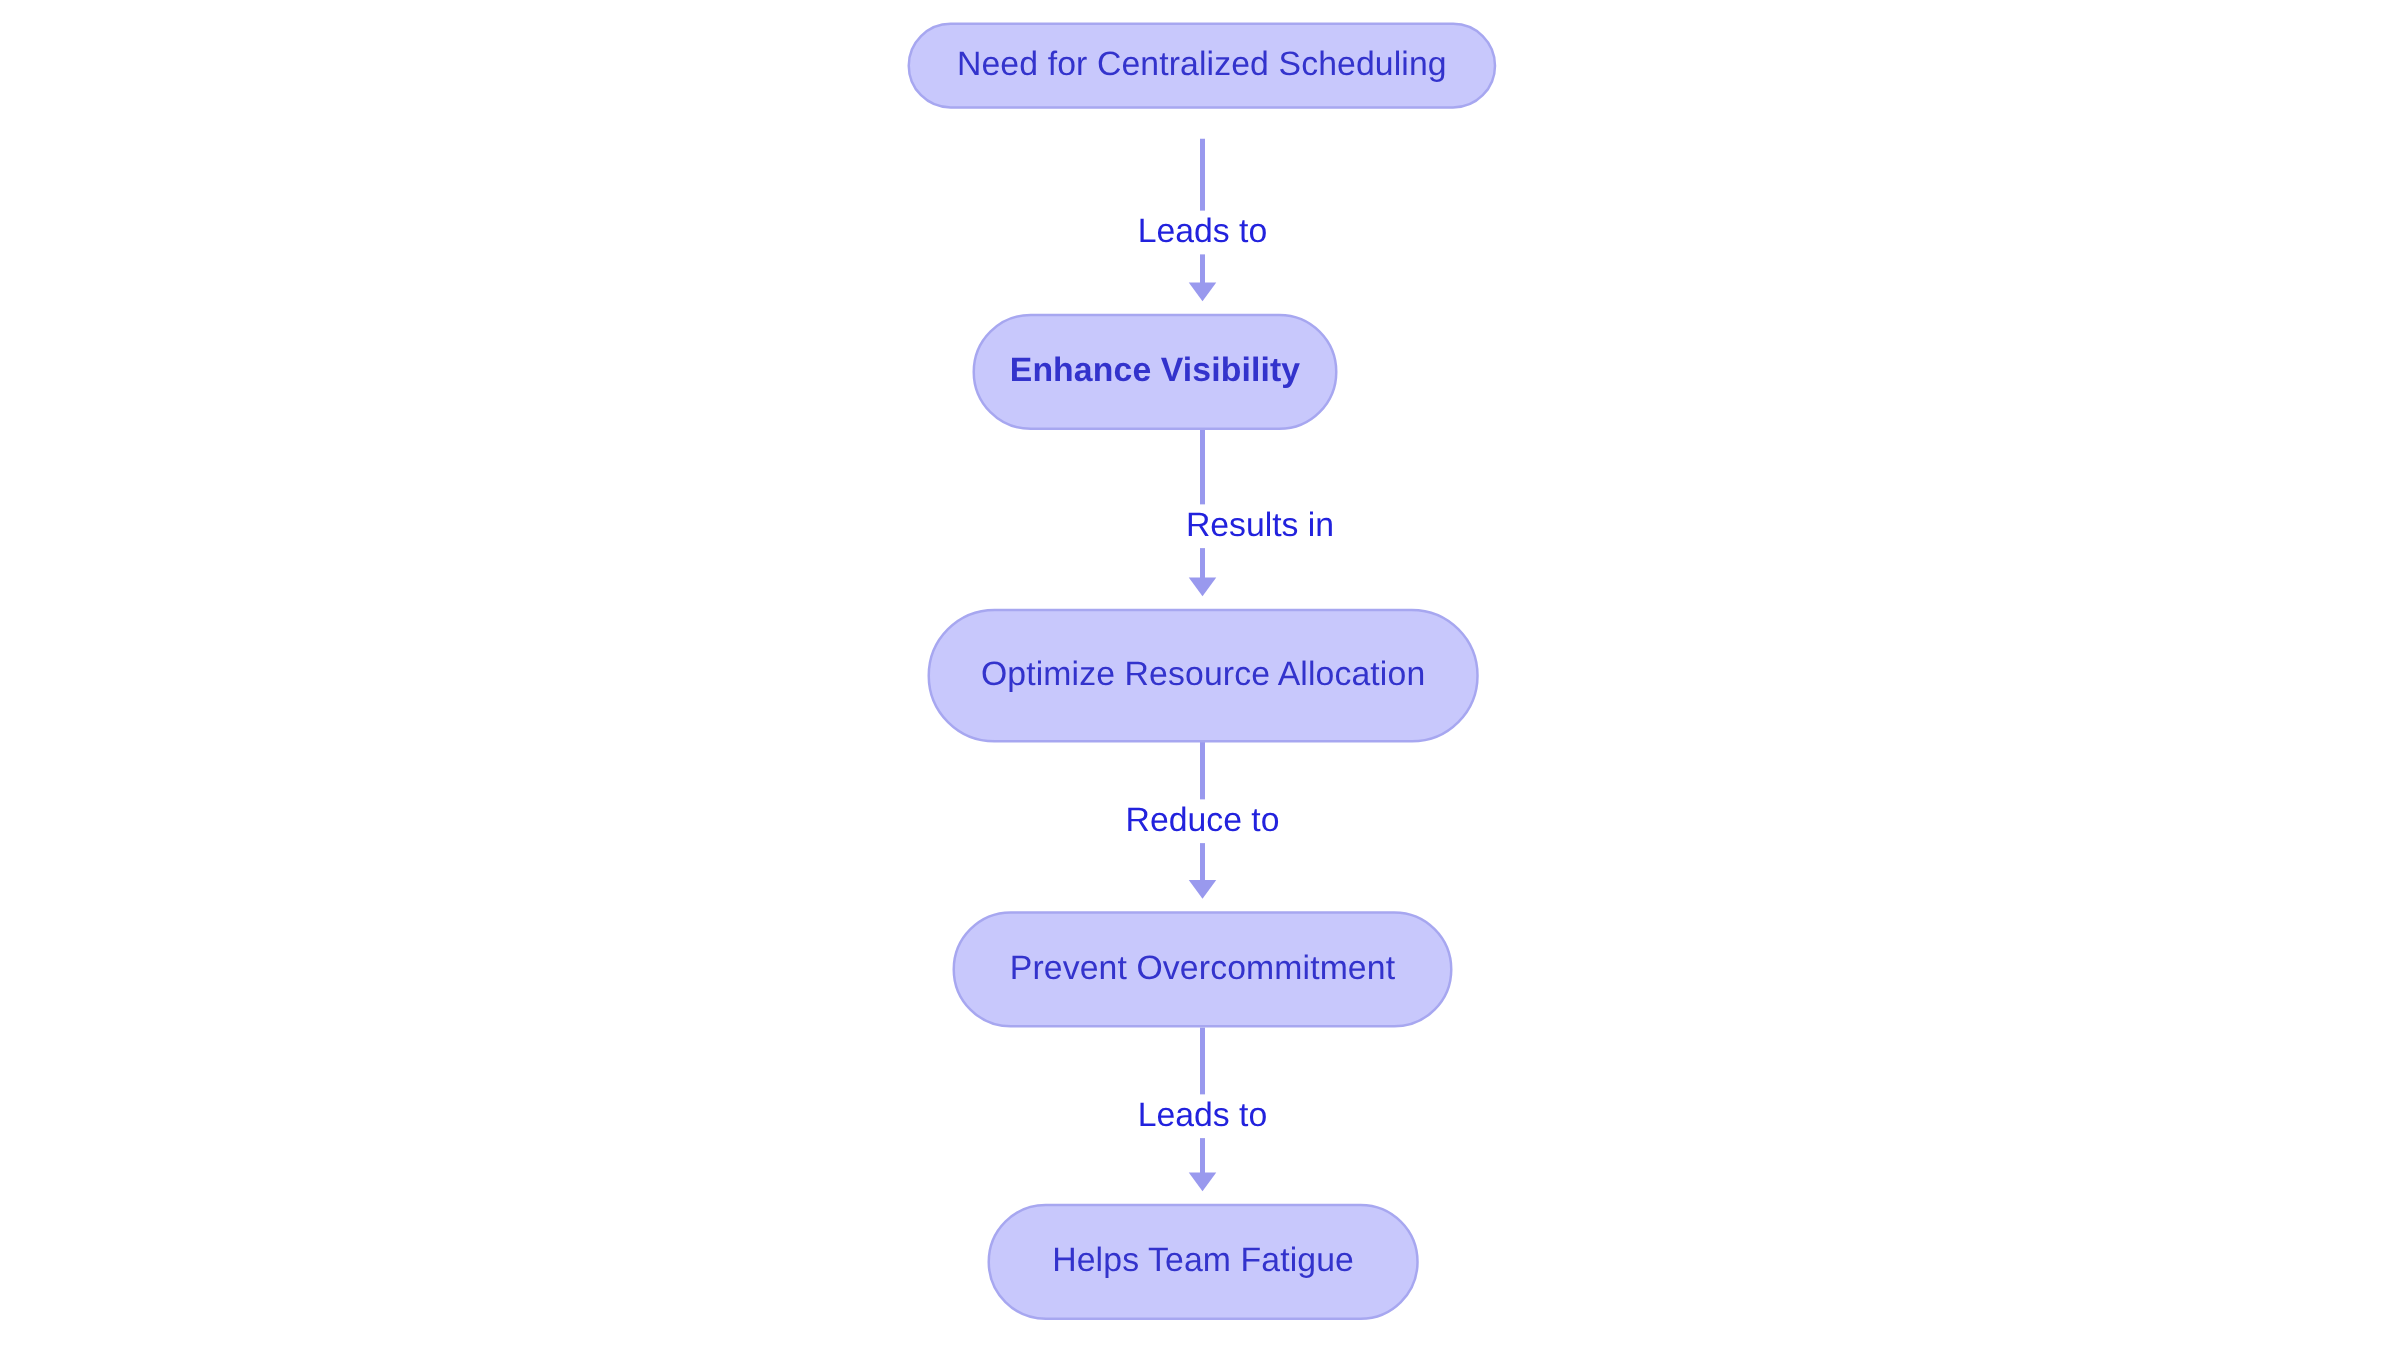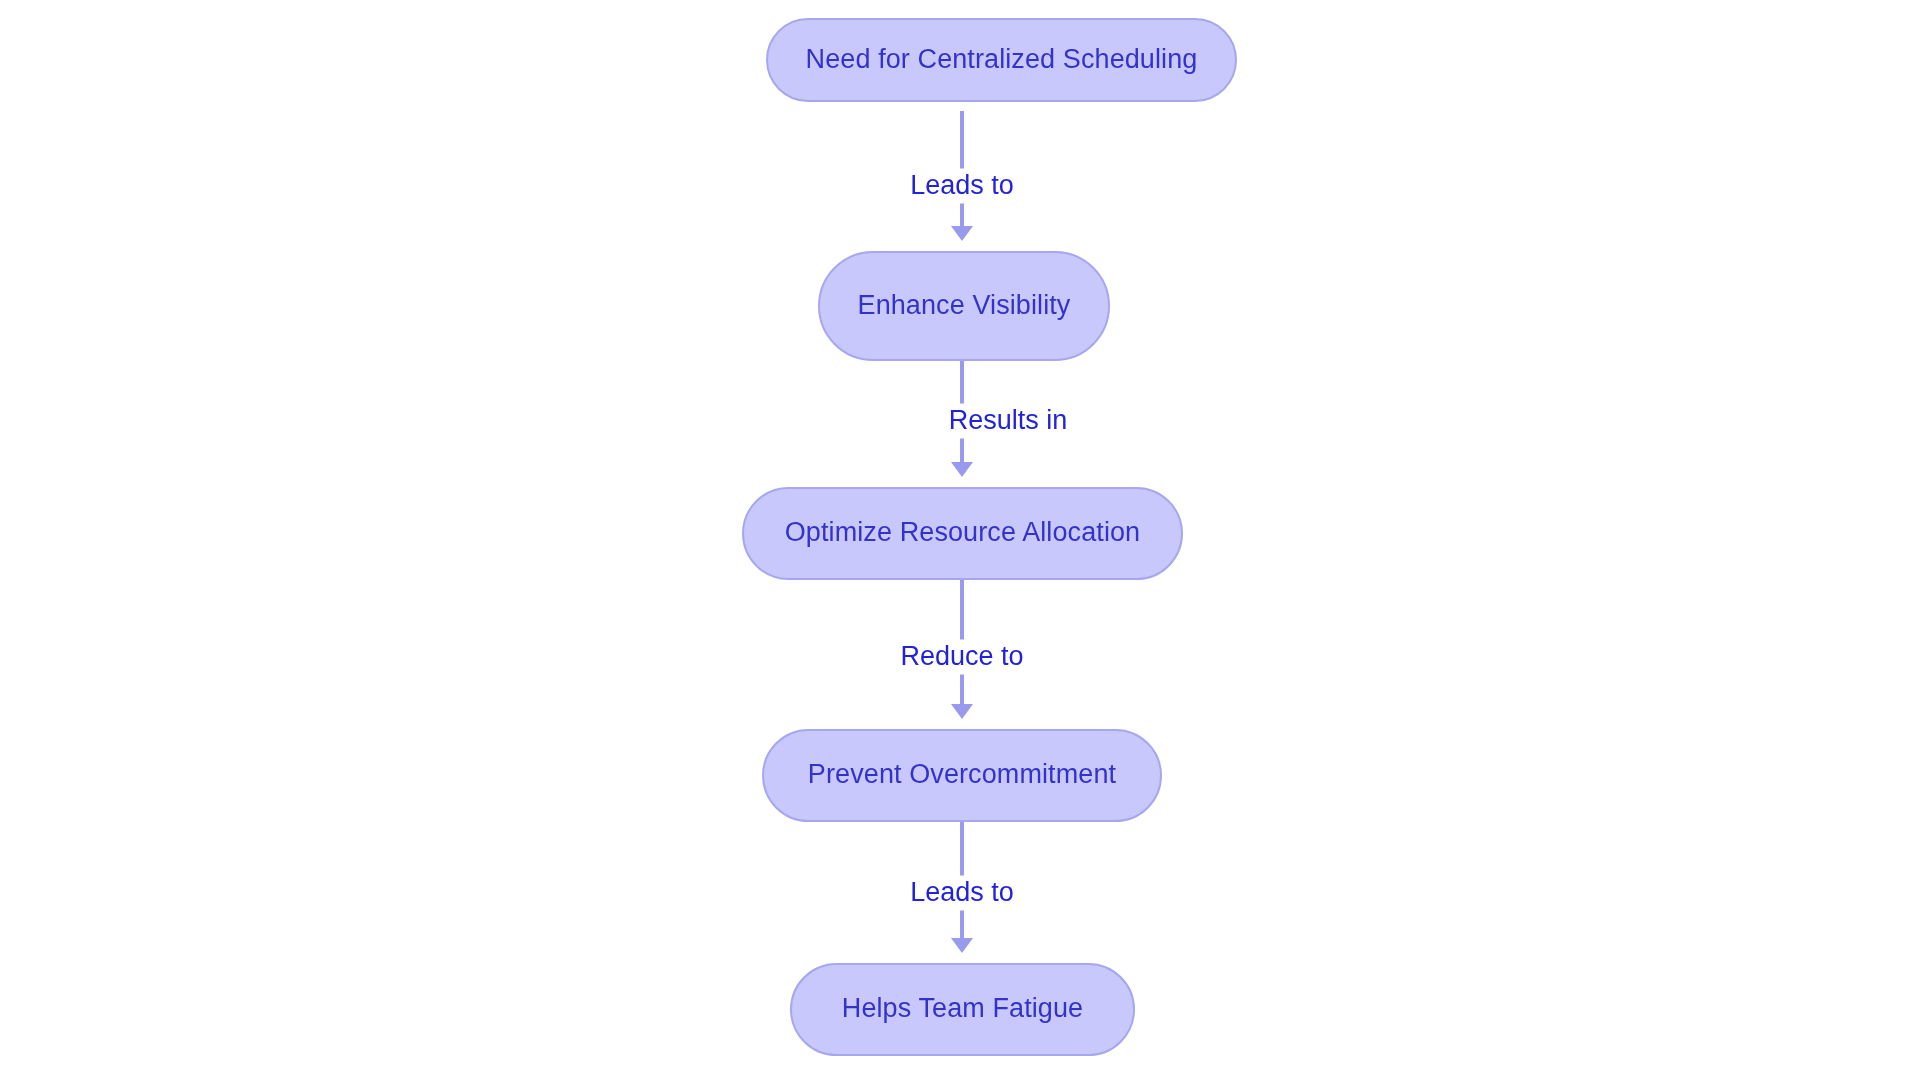--- a/index.html
+++ b/index.html
@@ -68,23 +68,23 @@
     font-size: 27px;
     line-height: 1;
     white-space: nowrap;
     background: #ffffff;
     padding: 3px 6px 5px 6px;
     z-index: 3;
     transform: translate(-50%, -50%);
   }
 
   
-  #node-0 { left: 766px; top: 18px;  width: 471px; height: 84px; }
-  #node-1 { left: 818px; top: 251px; width: 292px; height: 110px; }
-  #node-2 { left: 742px; top: 487px; width: 441px; height: 93px; }
+  #node-0 { left: 726px; top: 18px;  width: 471px; height: 69px; }
+  #node-1 { left: 778px; top: 251px; width: 292px; height: 93px; font-weight: bold; }
+  #node-2 { left: 742px; top: 487px; width: 441px; height: 107px; }
   #node-3 { left: 762px; top: 729px; width: 400px; height: 93px; }
   #node-4 { left: 790px; top: 963px; width: 345px; height: 93px; }
 
   
   #edge-0 { left: 960px; top: 111px; height: 130px; }
   #edge-0 .edge-line { height: 116px; }
   #edge-0 .edge-arrow { left: -9px; top: 115px; }
 
   #edge-1 { left: 960px; top: 344px; height: 133px; }
   #edge-1 .edge-line { height: 119px; }

